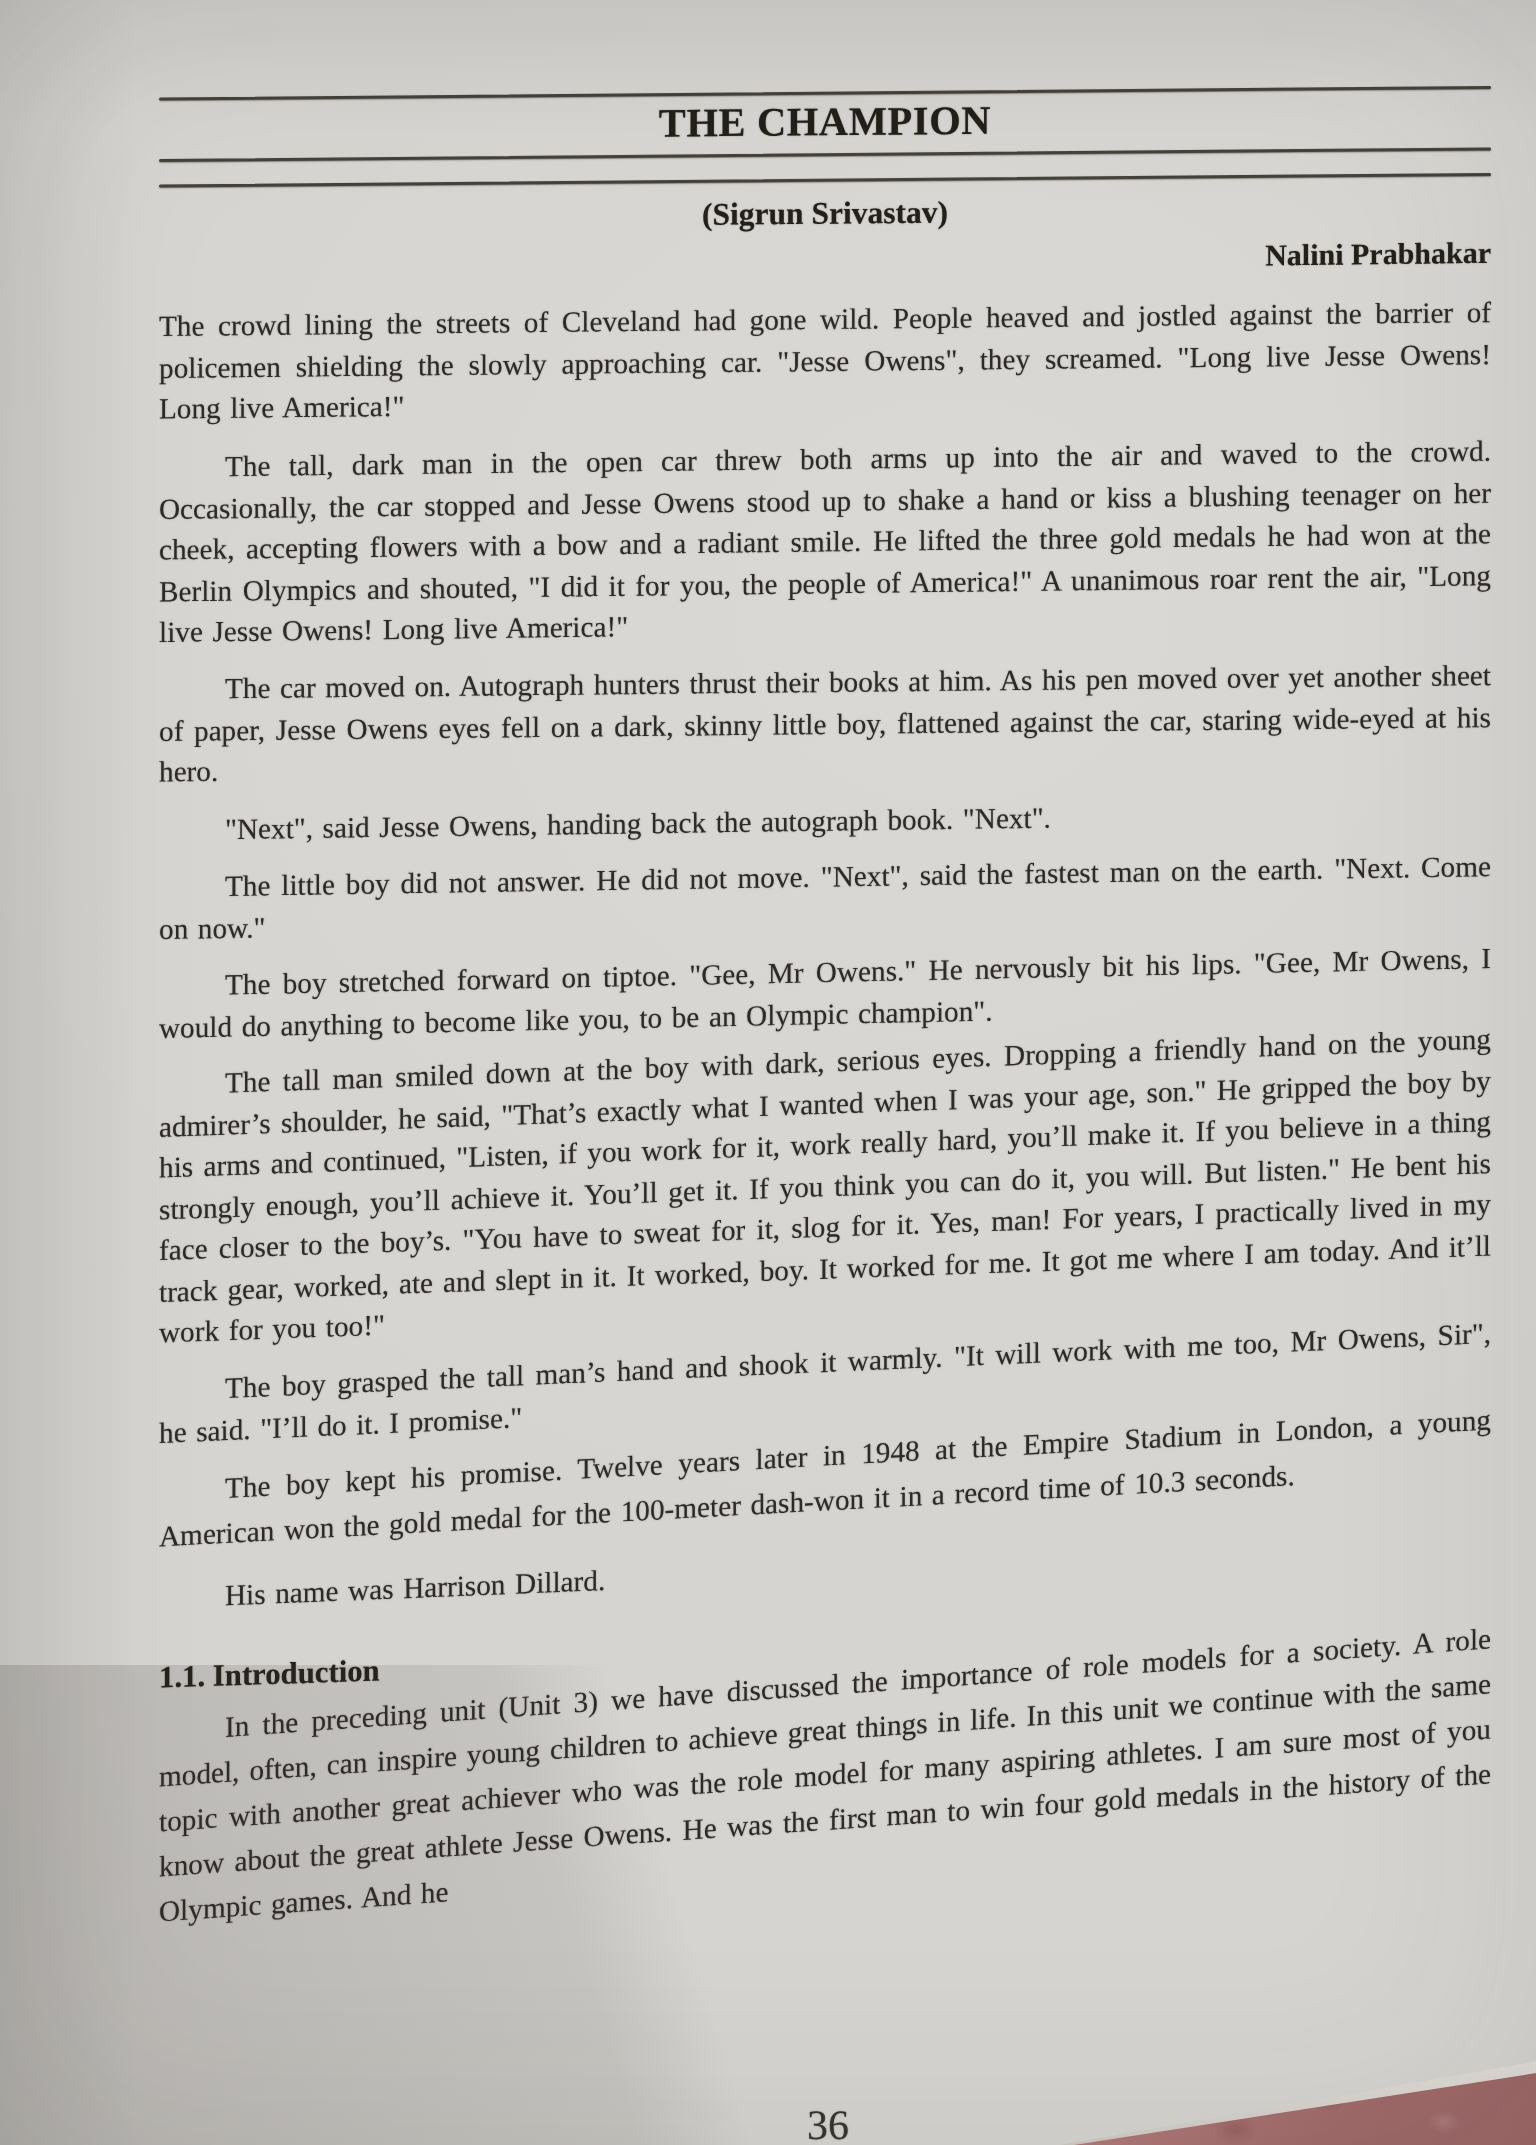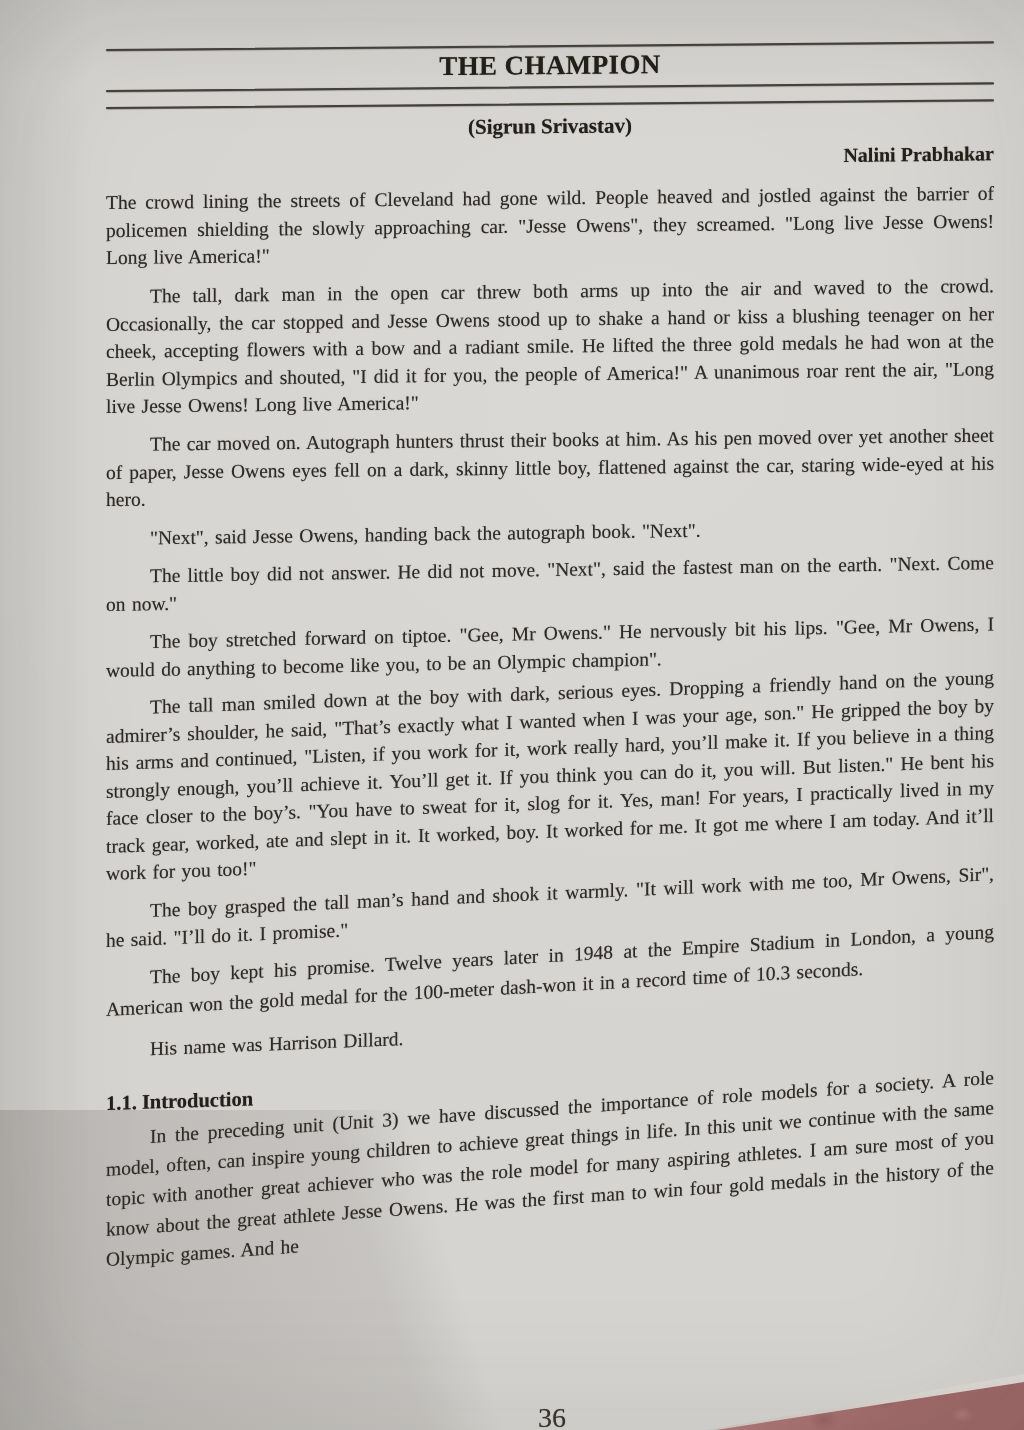--- a/index.html
+++ b/index.html
@@ -10,21 +10,21 @@
       linear-gradient(90deg, rgba(40,38,35,0.07), rgba(40,38,35,0) 9%),
       linear-gradient(180deg, rgba(40,38,35,0.05), rgba(40,38,35,0) 6%),
       #d6d4d1;
     font-family:"Liberation Serif","DejaVu Serif",serif;
     color:#2e2b27;
   }
   .page::after{
     content:"";position:absolute;inset:0;pointer-events:none;
     box-shadow:inset 0 0 150px rgba(52,48,44,0.10);
   }
-  .content{position:absolute;left:106px;top:0;width:888px;padding-top:49px;}
+  .content{position:absolute;left:106px;top:0;width:888px;padding-top:65px;}
 
   
   .s05{transform:skewY(-0.5deg);transform-origin:0 50%;}
   .s06{transform:skewY(-0.6deg);transform-origin:0 50%;}
   .s07{transform:skewY(-0.7deg);transform-origin:0 50%;}
   .s08{transform:skewY(-0.8deg);transform-origin:0 50%;}
   .s09{transform:skewY(-0.9deg);transform-origin:0 50%;}
   .s12{transform:skewY(-1.2deg);transform-origin:0 50%;}
   .s18{transform:skewY(-1.8deg);transform-origin:0 50%;}
   .s20{transform:skewY(-2.0deg);transform-origin:0 50%;}

